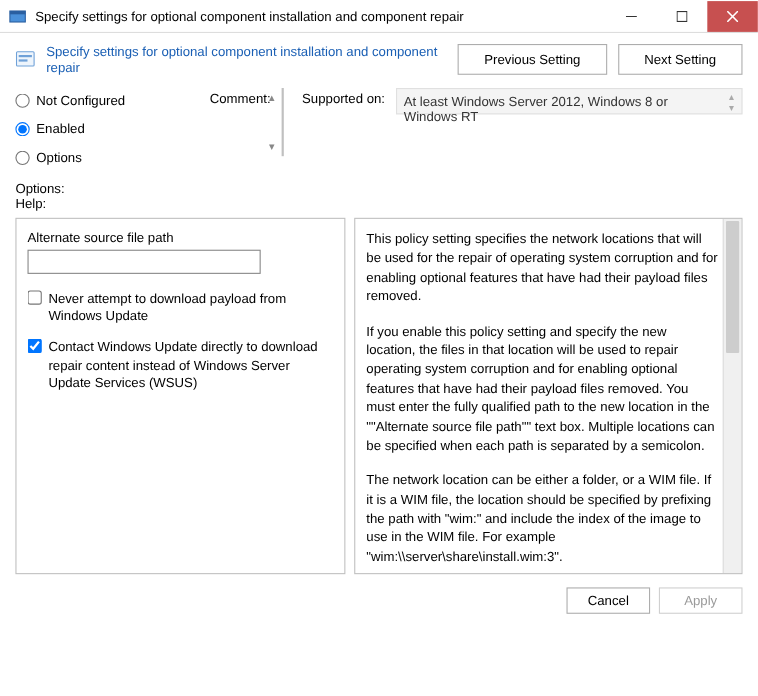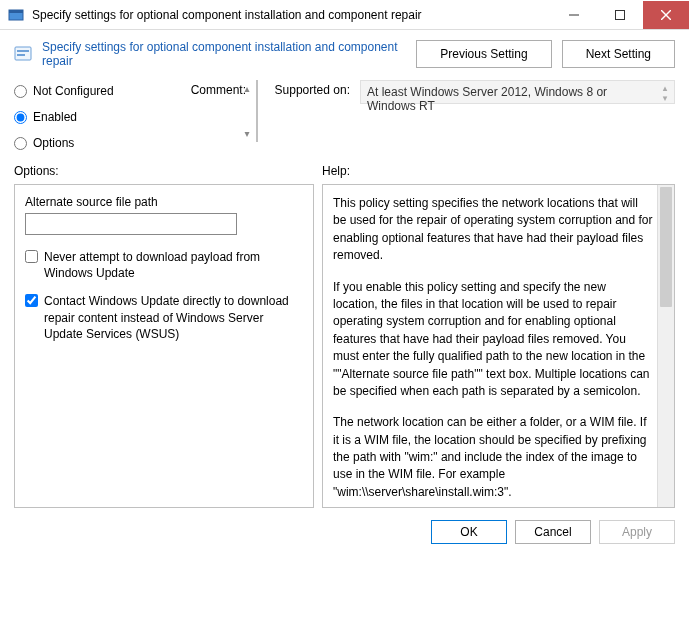--- a/index.html
+++ b/index.html
@@ -47,21 +47,21 @@
   .comment-box {
     flex:1; height:62px; border:1px solid #c0c0c0; background:#fff; position:relative;
   }
   .comment-box .scroll-hint { position:absolute; right:2px; top:2px; bottom:2px; width:16px; display:flex; flex-direction:column; justify-content:space-between; color:#888; font-size:10px; align-items:center;}
   .supported-box {
     flex:1; height:24px; border:1px solid #e0e0e0; background:#f4f4f4; padding:4px 18px 4px 6px;
     font-size:12px; color:#333; position:relative;
   }
   .supported-box .scroll-hint { position:absolute; right:2px; top:2px; bottom:2px; width:14px; display:flex; flex-direction:column; justify-content:space-between; color:#aaa; font-size:9px; align-items:center;}
 
-  .labels-row { display:flex; padding:14px 14px 6px 14px; }
+  .labels-row { display:flex; padding:14px 14px 6px 14px;flex-direction:column; }
   .labels-row .l1 { width:308px; font-size:12px; }
   .labels-row .l2 { font-size:12px; }
 
   .panels { display:flex; padding:0 14px; gap:8px; }
   .panel {
     border:1px solid #c0c0c0; background:#fff; height:324px; overflow:hidden;
   }
   .panel.options { width:300px; padding:10px 10px; }
   .panel.help { flex:1; padding:0; display:flex; }
   .help-inner { flex:1; padding:10px 4px 10px 10px; font-size:12px; line-height:1.45; overflow:hidden; }
@@ -190,16 +190,15 @@
       <p>The network location can be either a folder, or a WIM file. If it is a WIM file, the location should be specified by prefixing the path with "wim:" and include the index of the image to use in the WIM file. For example "wim:\\server\share\install.wim:3".</p>
 
     </div>
     <div class="help-scroll">
       <div class="thumb"></div>
     </div>
   </div>
 </div>
 
 <div class="footer">
-  <button class="fbtn primary">OK</button>
   <button class="fbtn">Cancel</button>
   <button class="fbtn disabled">Apply</button>
 </div>
 
 </body></html>

